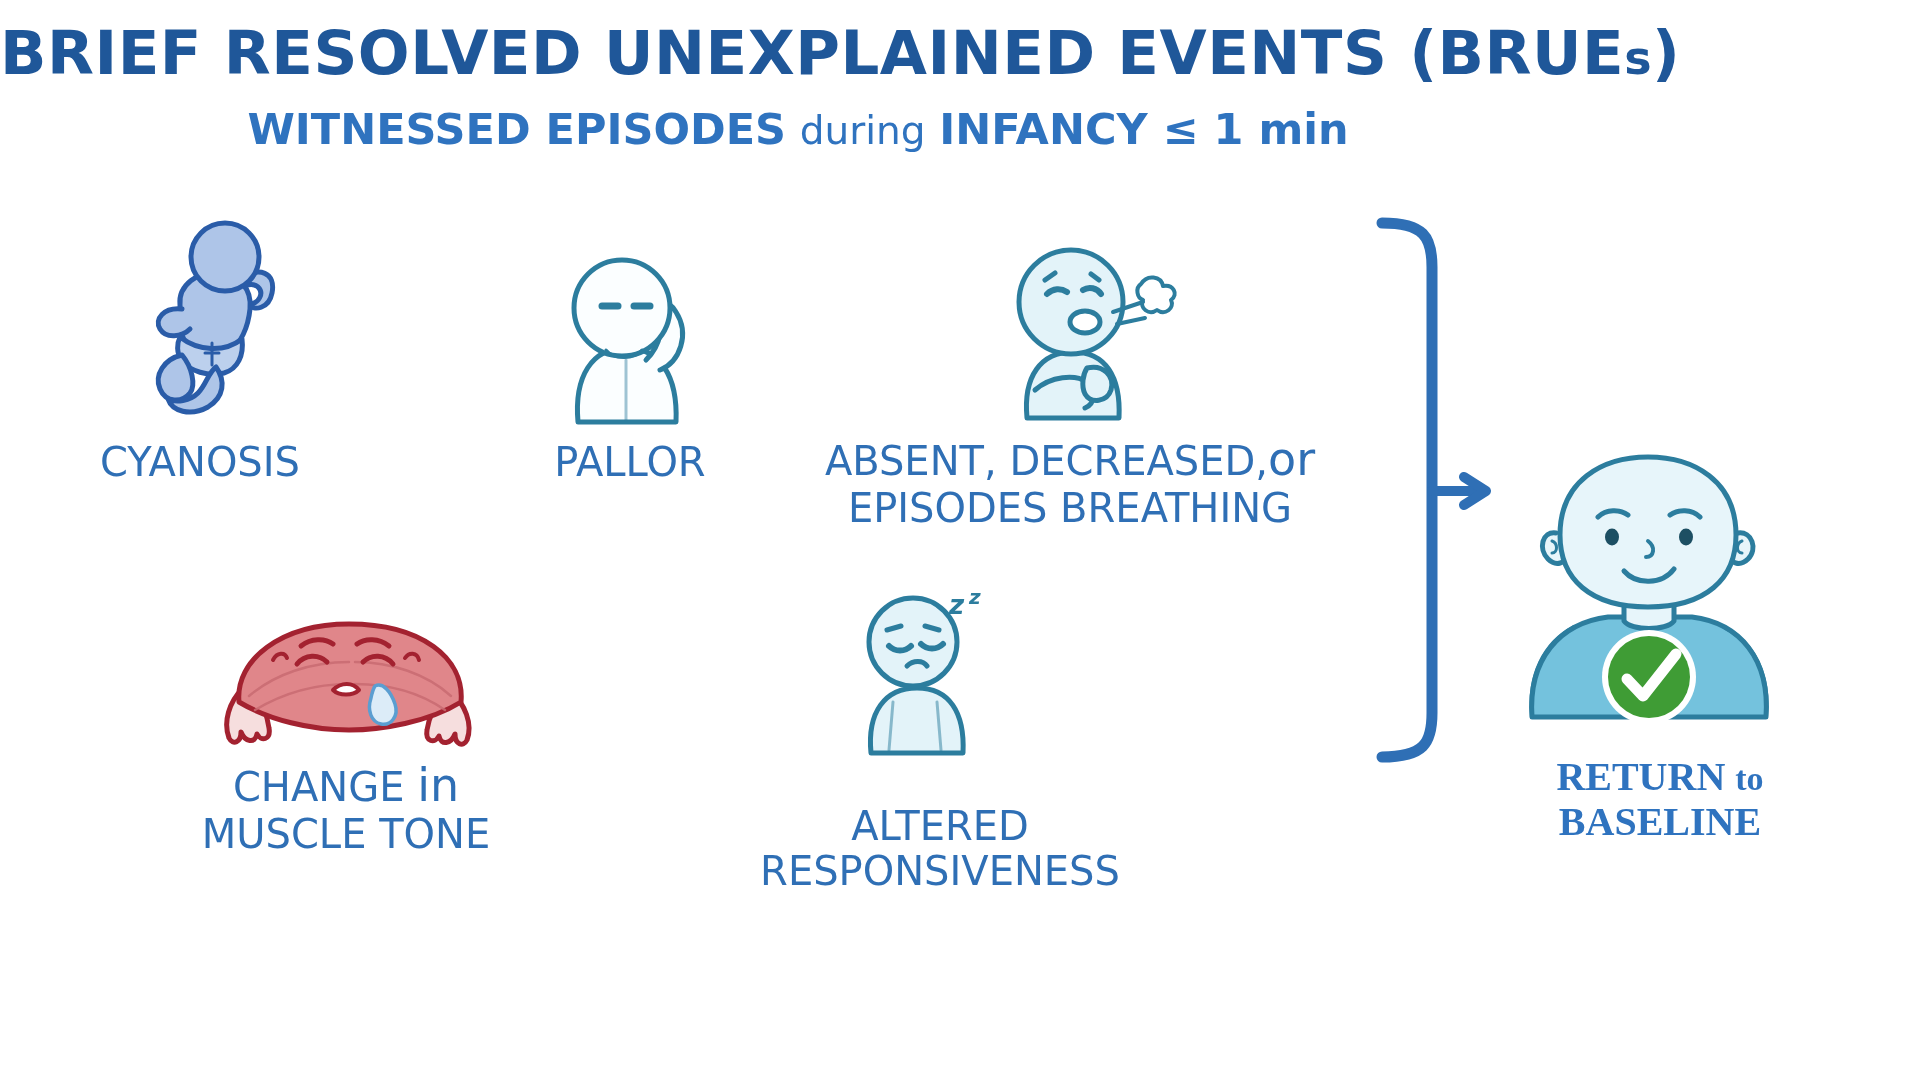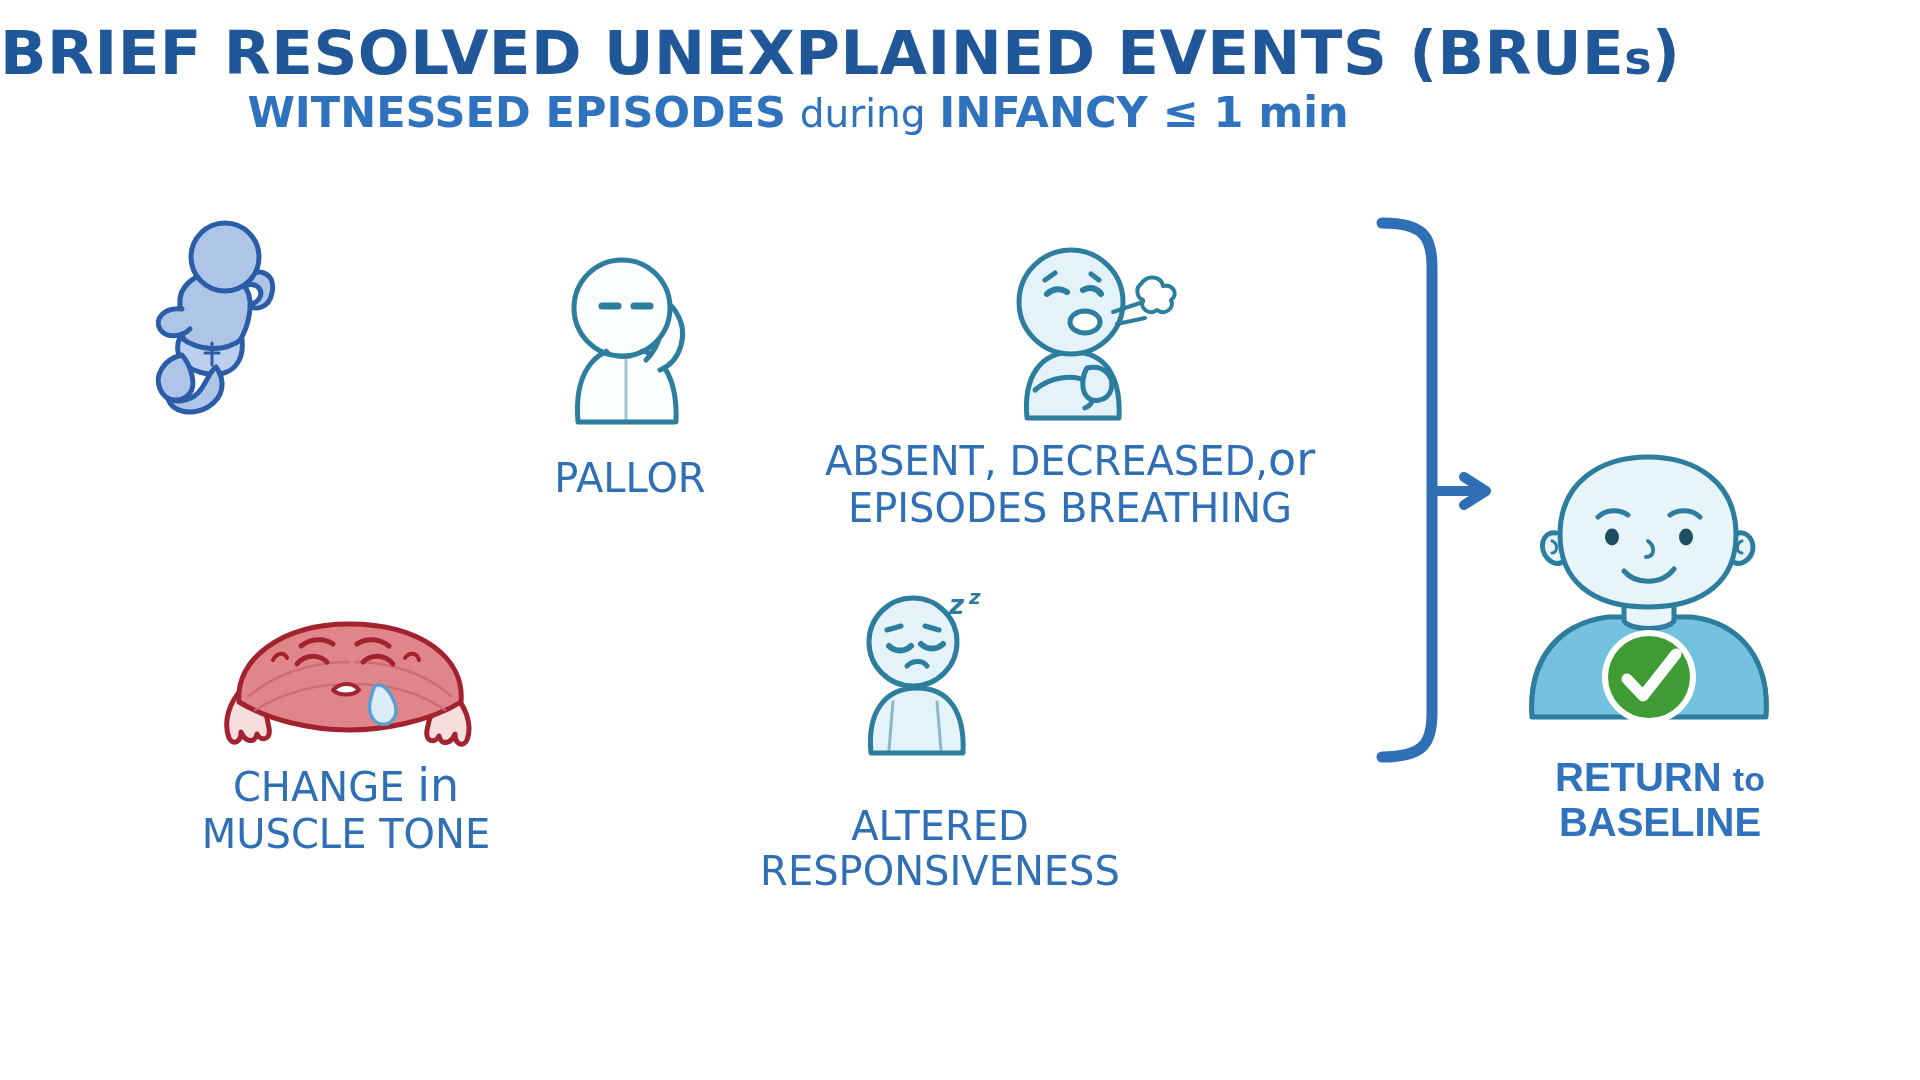--- a/index.html
+++ b/index.html
@@ -23,42 +23,42 @@
     letter-spacing:0.5px;
     color:#1f5799;
     line-height:1.02;
     white-space:nowrap;
   }
   .title-main .small-s{font-size:46px;}
   .title-sub{
     font-family:"DejaVu Sans", sans-serif;
     font-size:43px;
     color:#2f73bf;
-    margin-top:7px;
+    margin-top:24px;
     white-space:nowrap;
     line-height:1.0;
   }
   .title-sub .lower{font-weight:normal;font-size:39px;}
   .title-sub .bold{font-weight:bold;}
 
   
   .label{
     position:absolute;
     font-family:"DejaVu Sans", sans-serif;
     color:#2f6fb5;
     text-align:center;
     line-height:1.13;
     white-space:nowrap;
   }
   .label.lab-size{font-size:40px;}
   .label .low{font-size:46px;}
 
   .label-strong{
     position:absolute;
-    font-family:Liberation Sans, sans-serif;
+    font-family:Liberation Serif, serif;
     font-weight:bold;
     color:#2f73bf;
     text-align:center;
     line-height:1.12;
     font-size:40px;
     white-space:nowrap;
   }
   .label-strong .low{font-weight:bold;font-size:34px;}
 
   .fig{position:absolute;}
@@ -95,41 +95,42 @@
 
         <path d="M62 130 C44 134 34 150 40 164 C46 178 62 178 70 168 C76 160 72 142 62 130 Z"></path>
         <path d="M96 142 C106 156 104 172 88 182 C70 192 52 186 48 174 C56 178 70 176 78 168 C86 160 88 148 96 142 Z"></path>
 
         <circle cx="105" cy="32" r="34"></circle>
 
         <path d="M92 118 L92 140 M85 128 L99 128" stroke-width="3" fill="none"></path>
       </g>
     </svg>
   </div>
+  <div class="label lab-size" style="left:0px;top:440px;width:400px;">CYANOSIS</div>
 
   <div class="fig" style="left:540px;top:250px;">
     <svg width="180" height="175" viewBox="0 0 180 175">
       <g stroke="#2c7d9e" stroke-width="5" stroke-linecap="round" stroke-linejoin="round" fill="#fbfeff">
 
         <path d="M38 172 C34 126 52 98 86 98 C120 98 138 126 136 172 Z"></path>
 
         <path d="M120 120 C140 112 150 84 136 62 C128 48 112 48 106 58 C114 60 122 70 120 84 C118 96 112 104 106 110"></path>
 
         <circle cx="82" cy="58" r="48"></circle>
 
         <path d="M62 56 L78 56" stroke-width="7"></path>
         <path d="M94 56 L110 56" stroke-width="7"></path>
 
         <path d="M66 100 C74 110 94 110 102 100" stroke-width="3" fill="none"></path>
 
         <path d="M86 110 L86 170" stroke-width="3" fill="none" opacity="0.45"></path>
       </g>
     </svg>
   </div>
-  <div class="label lab-size" style="left:430px;top:440px;width:400px;margin-top:16px;">PALLOR</div>
+  <div class="label lab-size" style="left:430px;top:440px;width:400px;">PALLOR</div>
 
   <div class="fig" style="left:995px;top:240px;">
     <svg width="210" height="180" viewBox="0 0 210 180">
       <g stroke="#2c7d9e" stroke-width="5" stroke-linecap="round" stroke-linejoin="round" fill="#e3f3f9">
 
         <path d="M32 178 C28 136 46 112 78 112 C110 112 126 136 124 178 Z"></path>
 
         <path d="M40 150 C56 136 80 134 92 142 C102 150 100 164 90 168" fill="none"></path>
 
         <path d="M92 128 C108 124 120 136 116 150 C112 162 96 164 90 154 C86 146 88 134 92 128 Z"></path>

